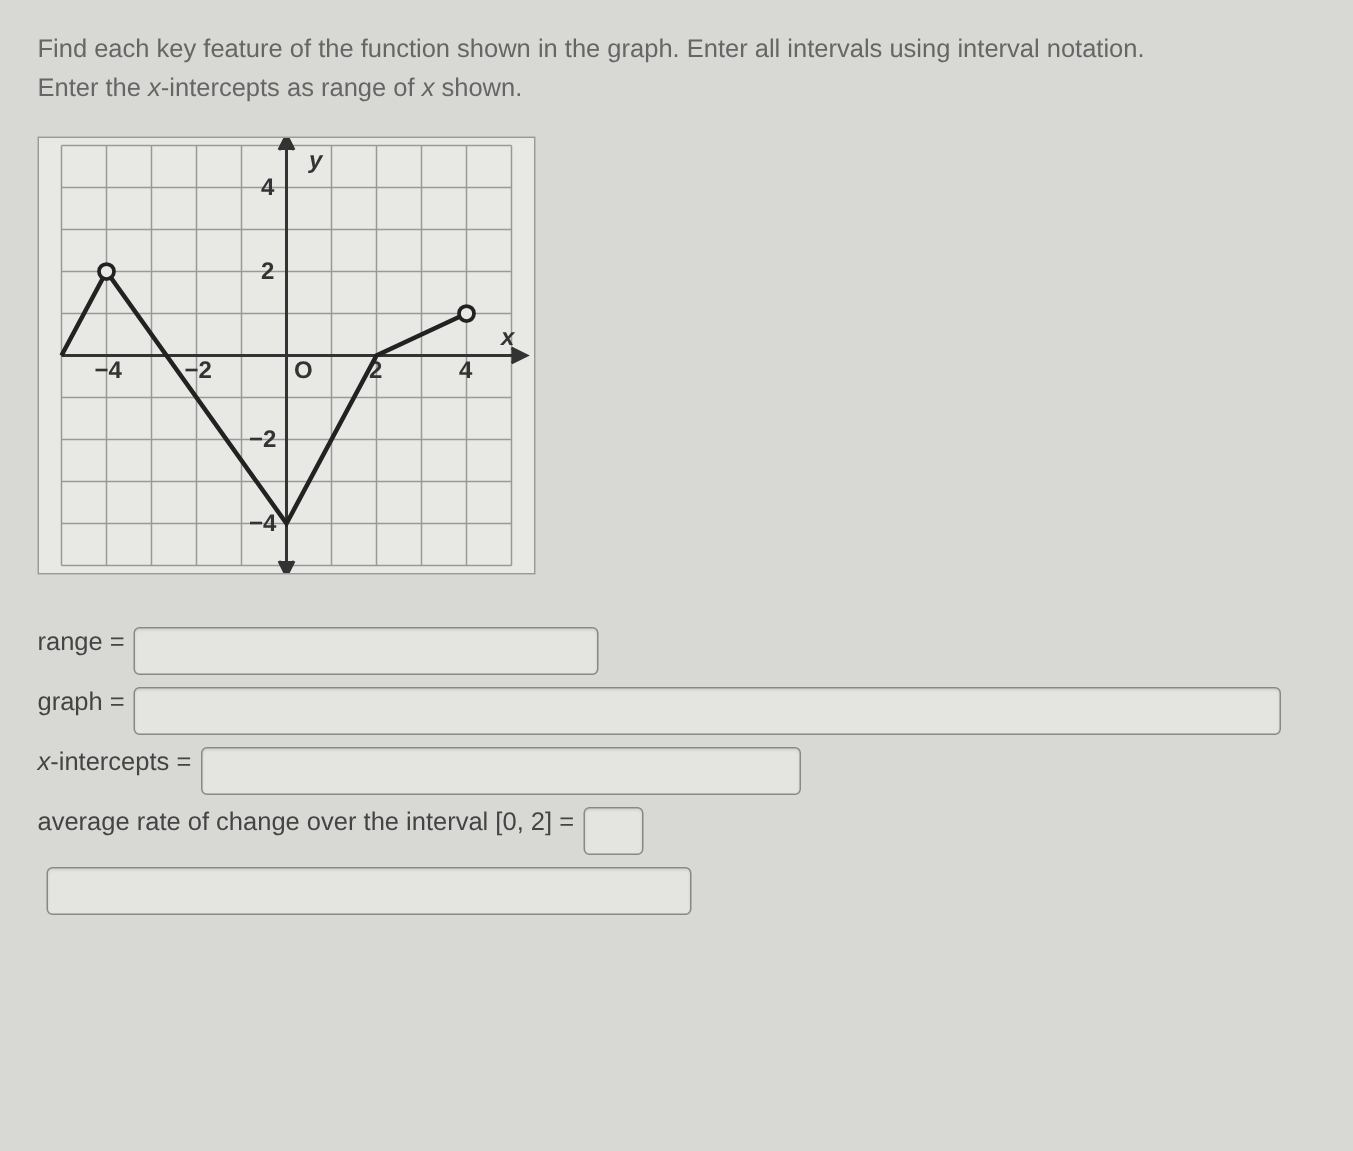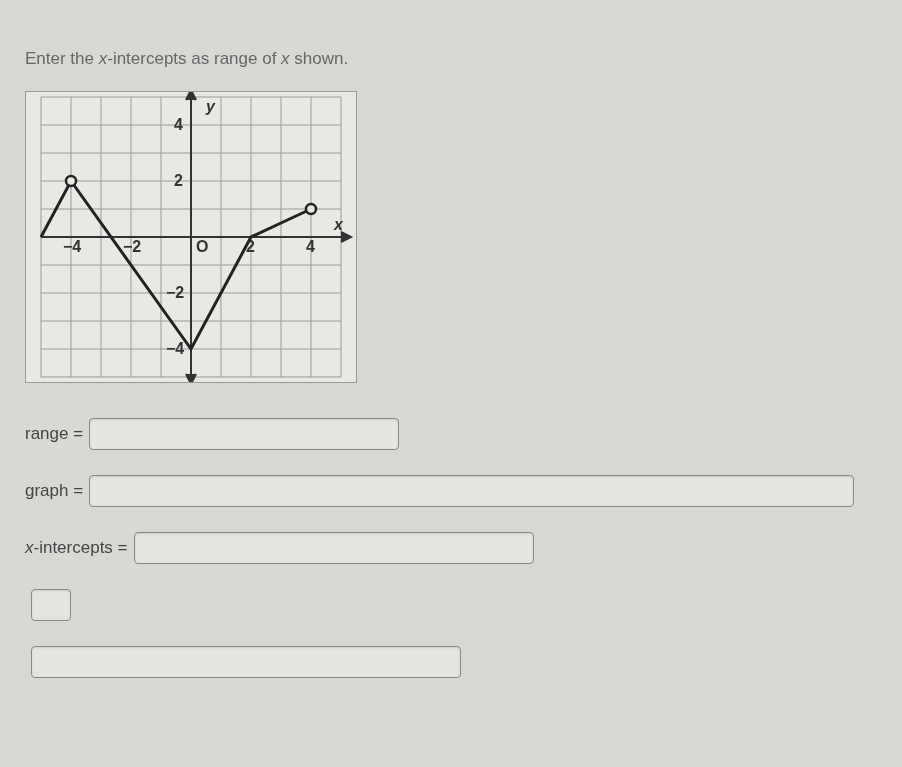--- a/index.html
+++ b/index.html
@@ -22,22 +22,21 @@
   }
   .graph-container {
     margin-bottom: 30px;
   }
   svg.graph {
     background: #e8e8e5;
     border: 1px solid #999;
   }
   .field-row {
     display: flex;
-    align-items: center;
-    margin: 25px 0;
+    margin: 8px 0;
     color: #444;
     font-size: 17px;
   }
   .field-label {
     white-space: nowrap;
   }
   .field-input {
     height: 32px;
     border: 1px solid #888;
     border-radius: 4px;
@@ -51,21 +50,21 @@
   .w-range { width: 310px; }
   .w-domain { width: 765px; }
   .w-xint { width: 400px; }
   .w-avg { width: 40px; height:32px; }
   .w-pos { width: 430px; }
 </style>
 </head>
 <body>
 
 <div class="question-text">
-  <br>
+  <span>Find each key feature of the function shown in the graph. Enter all intervals using interval notation.</span><br>
   <span>Enter the </span><span class="italic">x</span><span>-intercepts as range of </span><span class="italic">x</span><span> shown.</span>
 </div>
 
 <div class="graph-container">
   <svg class="graph" width="330" height="290" viewBox="0 0 330 290">
 
     <g stroke="#999" stroke-width="1">
 
       <line x1="15" y1="5" x2="15" y2="285"></line>
       <line x1="45" y1="5" x2="45" y2="285"></line>
@@ -129,18 +128,19 @@
   <span class="field-label">graph =</span>
   <input class="field-input w-domain" value="" style="">
 </div>
 
 <div class="field-row">
   <span class="field-label"><span class="italic">x</span><span>-intercepts =</span></span>
   <input class="field-input w-xint" value="" style="">
 </div>
 
 <div class="field-row">
+  <span class="field-label">average rate of change over the interval [0, 2] =</span>
   <input class="field-input w-avg" value="" style="">
 </div>
 
 <div class="field-row">
   <input class="field-input w-pos" value="" style="">
 </div>
 
 </body></html>

